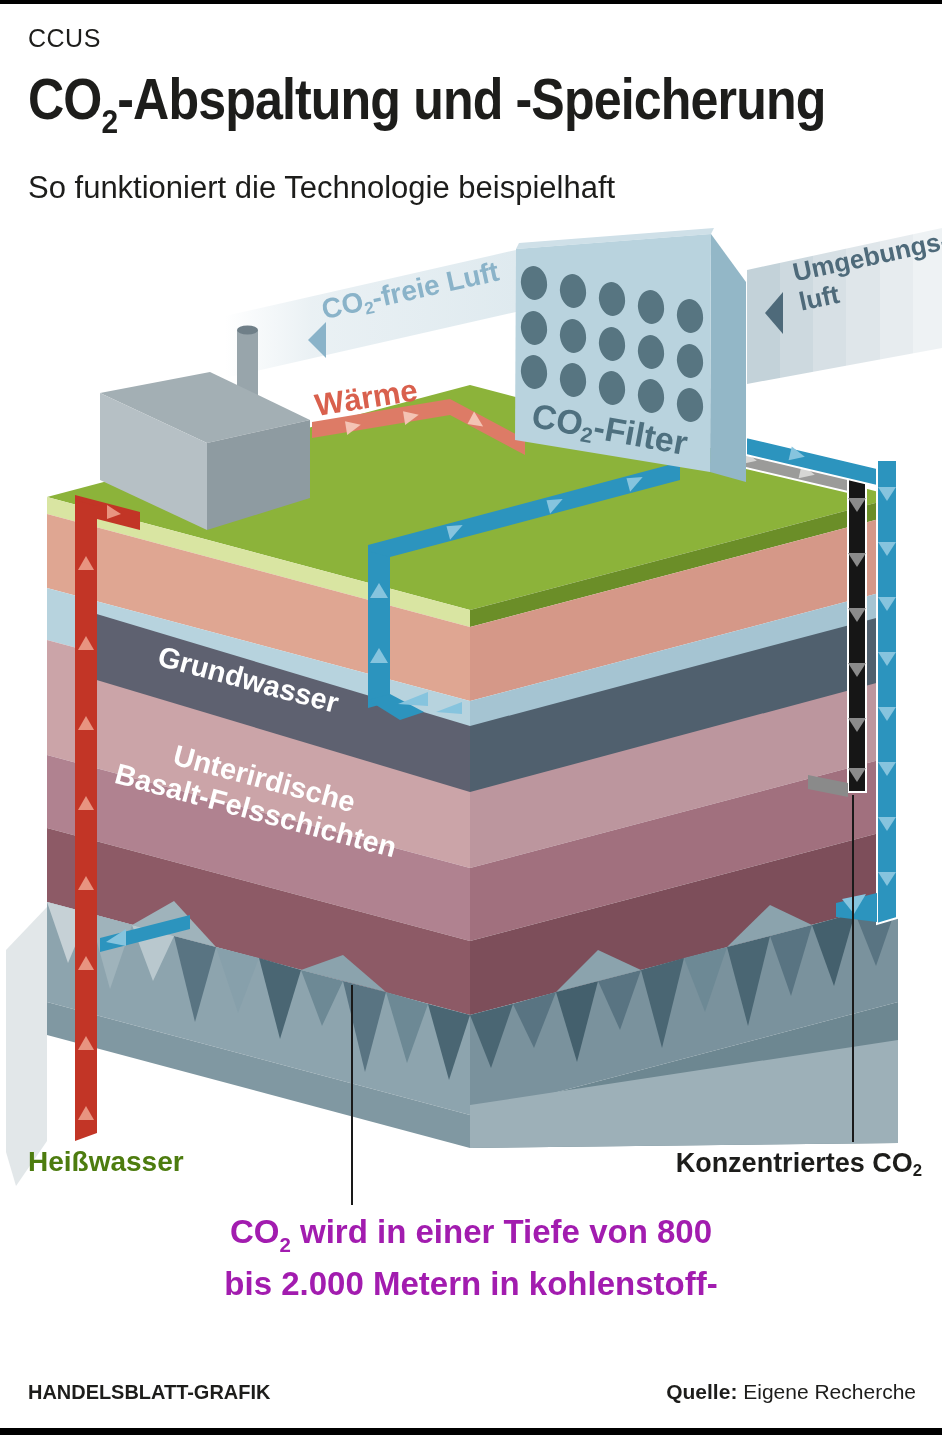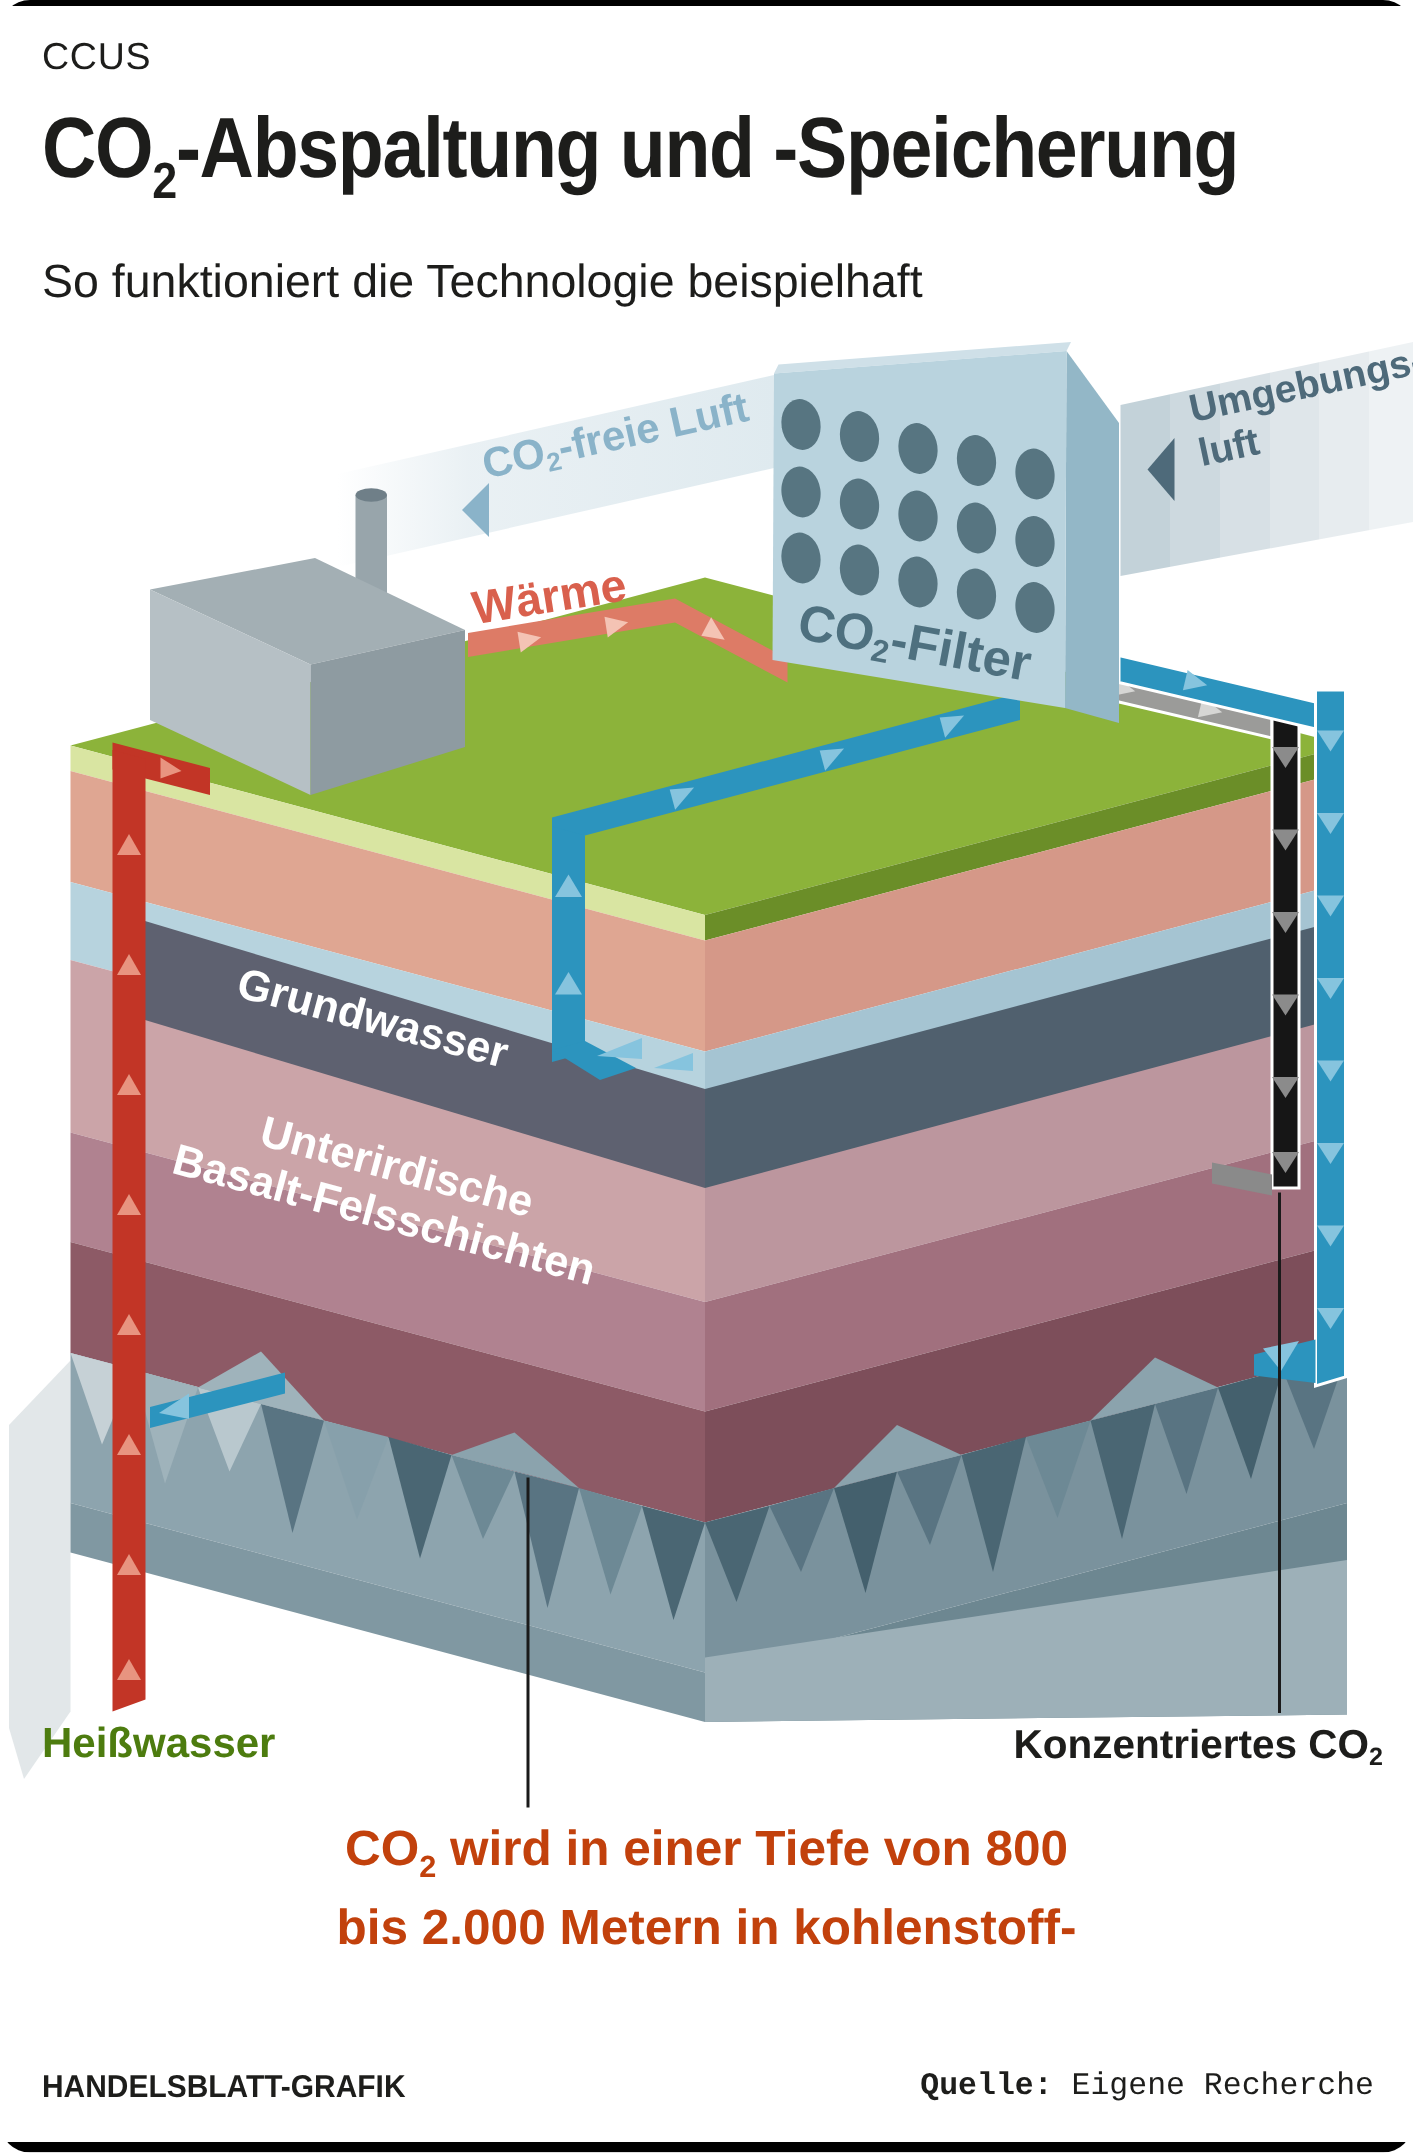--- a/index.html
+++ b/index.html
@@ -1,39 +1,39 @@
 <!DOCTYPE html>
 <html><head>
 <meta charset="utf-8">
 <style>
   html,body{margin:0;padding:0;background:#fff;}
   #stage{position:relative;width:942px;height:1435px;background:#fff;overflow:hidden;
-         font-family:"Liberation Sans",sans-serif;color:#1d1d1b;border-radius:20px;}
+         font-family:"Liberation Sans",sans-serif;color:#1d1d1b;}
   .abs{position:absolute;}
   .bar{background:#000;left:0;width:942px;}
   .kicker{left:28px;top:24px;font-size:25px;letter-spacing:.5px;color:#1d1d1b;}
   .title{left:28px;top:66px;font-size:57px;font-weight:bold;white-space:nowrap;
          transform:scaleX(.88);transform-origin:0 50%;letter-spacing:-1px;}
   .title .sub{font-size:34px;vertical-align:-14px;font-weight:bold;}
   .subtitle{left:28px;top:170px;font-size:31px;font-weight:normal;white-space:nowrap;}
   .lbl{font-weight:bold;white-space:nowrap;}
   .plantlbl{left:30px;top:310px;font-size:28px;line-height:33px;color:#5b7585;}
   .co2free{left:326px;top:294px;font-size:28px;color:#8ab3c9;transform:rotate(-12.5deg);transform-origin:0 100%;}
   .ambient{left:790px;top:258px;font-size:26px;line-height:30px;color:#4e6a7a;transform:rotate(-12deg);transform-origin:0 0;}
   .warme{left:318px;top:388px;font-size:31px;color:#d9604d;transform:rotate(-9deg);transform-origin:0 100%;}
   .filterlbl{left:536px;top:396px;font-size:34px;color:#4e707f;transform:rotate(10.5deg);transform-origin:0 0;}
   .gw{left:163px;top:640px;font-size:29px;color:#fff;transform:rotate(15deg);transform-origin:0 0;}
   .basalt{left:115px;top:762px;width:290px;font-size:29px;line-height:33px;color:#fff;text-align:center;
           transform:rotate(15deg);transform-origin:50% 50%;}
   .hotwater{left:28px;top:1146px;font-size:28px;color:#4d7c0f;}
   .konz{left:592px;top:1148px;width:330px;font-size:27px;text-align:right;color:#1d1d1b;}
-  .annot{left:200px;top:1212px;width:542px;font-size:33px;line-height:39px;text-align:center;color:#c2410c;}
+  .annot{left:200px;top:1212px;width:542px;font-size:33px;line-height:39px;text-align:center;color:#a21caf;}
   .sub{font-size:62%;vertical-align:-22%;font-weight:bold;}
   .credit{left:28px;top:1380px;font-size:21px;font-weight:bold;transform:scaleX(.95);transform-origin:0 50%;}
-  .source{left:560px;top:1380px;width:356px;font-size:21px;text-align:right;font-family:Liberation Mono, monospace;}
+  .source{left:560px;top:1380px;width:356px;font-size:21px;text-align:right;}
   svg{position:absolute;left:0;top:0;}
 </style>
 </head>
 <body>
 
 <div id="stage">
 
   <div class="abs bar" style="top:0;height:4px;"></div>
 
   <div class="abs kicker">CCUS</div>

